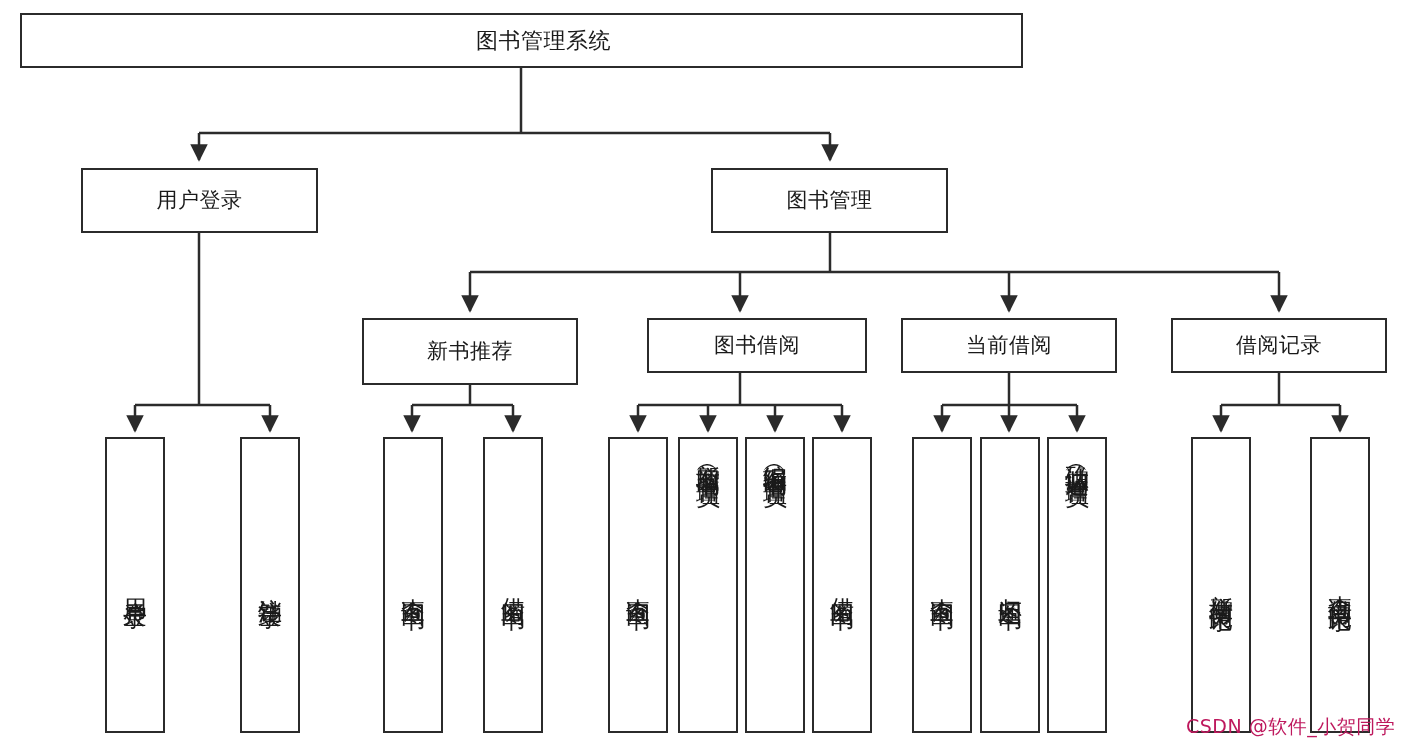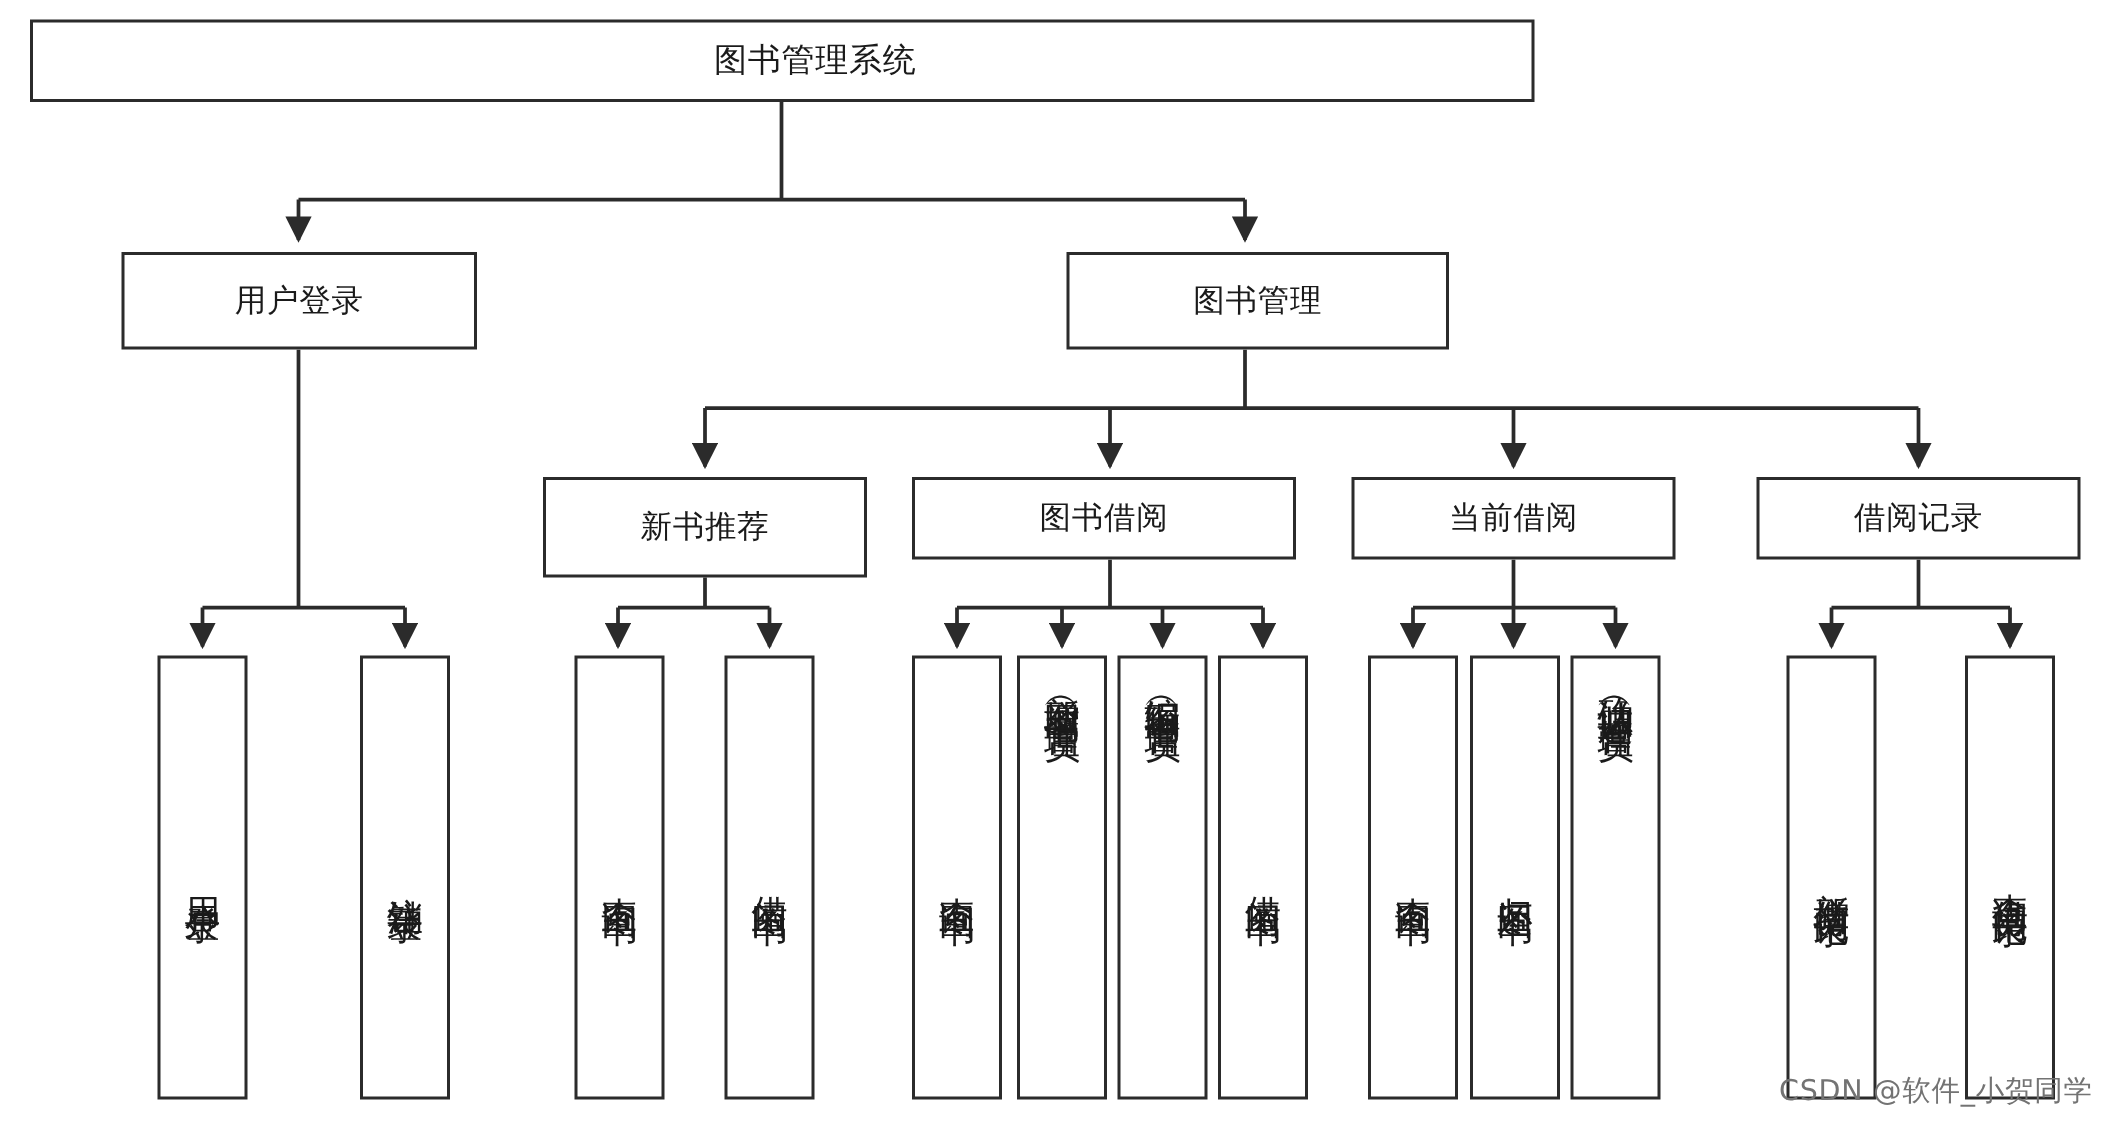--- a/index.html
+++ b/index.html
@@ -65,21 +65,21 @@
     top: 0;
     width: 1405px;
     height: 747px;
     pointer-events: none;
   }
   .watermark {
     position: absolute;
     left: 1186px;
     top: 714px;
     font-size: 19px;
-    color: #737373;
+    color: #be185d;
     white-space: nowrap;
     letter-spacing: 0.5px;
   }
 </style>
 </head>
 <body>
 
 <div id="canvas">
 
   <svg class="edges" viewBox="0 0 1405 747" xmlns="http://www.w3.org/2000/svg">
@@ -132,28 +132,28 @@
     </g>
   </svg>
 
   <div class="node h root" style="left:20px; top:13px; width:1003px; height:55px;padding-left:44px;">
     <span class="label">图书管理系统</span>
   </div>
 
   <div class="node h" style="left:81px; top:168px; width:237px; height:65px;">
     <span class="label">用户登录</span>
   </div>
-  <div class="node h" style="left:711px; top:168px; width:255px; height:65px;">
+  <div class="node h" style="left:711px; top:168px; width:237px; height:65px;">
     <span class="label">图书管理</span>
   </div>
 
   <div class="node h" style="left:362px; top:318px; width:216px; height:67px;">
     <span class="label">新书推荐</span>
   </div>
-  <div class="node h" style="left:608px; top:318px; width:256px; height:55px;">
+  <div class="node h" style="left:647px; top:318px; width:220px; height:55px;">
     <span class="label">图书借阅</span>
   </div>
   <div class="node h" style="left:901px; top:318px; width:216px; height:55px;">
     <span class="label">当前借阅</span>
   </div>
   <div class="node h" style="left:1171px; top:318px; width:216px; height:55px;">
     <span class="label">借阅记录</span>
   </div>
 
   <div class="node v mid" style="left:105px; top:437px; width:60px; height:296px;">

